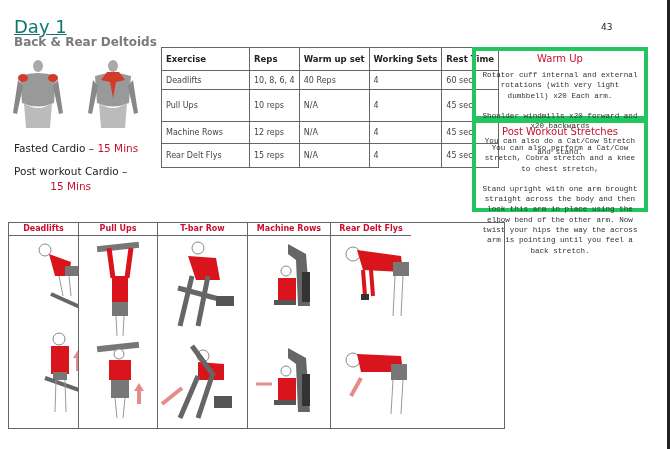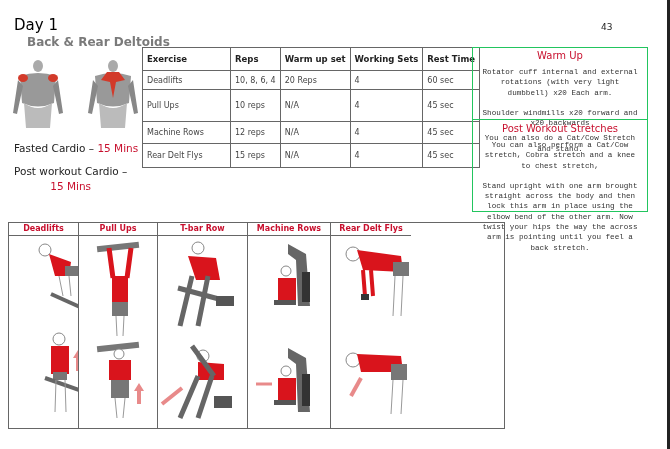--- a/index.html
+++ b/index.html
@@ -1,28 +1,28 @@
 <!DOCTYPE html>
 <html><head>
 <meta charset="utf-8">
 <style>
   html,body{margin:0;padding:0;}
   body{width:670px;height:449px;background:#fff;position:relative;overflow:hidden;font-family:"DejaVu Sans",sans-serif;color:#222;}
   .right-edge{position:absolute;left:667px;top:0;width:3px;height:449px;background:#222;}
-  .day-title{position:absolute;left:14px;top:16px;font-size:15px;color:#000000;}
-  .subtitle{position:absolute;left:14px;top:35px;font-size:12px;font-weight:bold;color:#7a7a7a;margin-left:13px;}
+  .day-title{position:absolute;left:14px;top:16px;font-size:18px;color:#0f766e;text-decoration:underline;}
+  .subtitle{position:absolute;left:14px;top:35px;font-size:12px;font-weight:bold;color:#7a7a7a;}
   .page-num{position:absolute;left:601px;top:22px;font-size:9px;color:#222;}
   .muscle{position:absolute;top:58px;width:56px;height:75px;}
   .cardio{position:absolute;left:14px;font-size:10.5px;color:#222;line-height:15px;}
   .red{color:#c8102e;text-align:center;}
-  table.ex{position:absolute;left:142px;top:47px;border-collapse:collapse;font-size:8px;}
+  table.ex{position:absolute;left:161px;top:47px;border-collapse:collapse;font-size:8px;}
   table.ex th,table.ex td{border:1px solid #666;padding:0 4px;text-align:left;white-space:nowrap;}
   table.ex th{font-weight:bold;font-size:8.5px;height:22px;}
   table.ex td{color:#444;}
-  .panel{position:absolute;left:472px;width:176px;border:1px solid #22c55e;text-align:center;font-size:7.6px;line-height:10.3px;color:#333;box-sizing:border-box;}
+  .panel{position:absolute;left:472px;width:176px;border:4px solid #22c55e;text-align:center;font-size:7.6px;line-height:10.3px;color:#333;box-sizing:border-box;}
   .panel h4{margin:0;font-weight:normal;color:#c8102e;font-size:10px;line-height:13px;}
   .panel p{margin:5px;font-family:Liberation Mono, monospace;}
   .grid{position:absolute;left:8px;top:222px;width:497px;height:207px;border:1px solid #666;box-sizing:border-box;display:flex;}
   .cell{border-right:1px solid #666;box-sizing:border-box;height:100%;display:flex;flex-direction:column;}
   .cell:last-child{border-right:none;}
   .cell .hd{height:12px;border-bottom:1px solid #666;text-align:center;font-size:8px;font-weight:bold;color:#c8102e;line-height:12px;}
   .cell .fig{flex:1;position:relative;}
   svg{display:block;}
 </style>
 </head>
@@ -65,21 +65,21 @@
       <th style="width:37px">Reps</th>
       <th style="width:53px">Warm up set</th>
       <th style="width:52px">Working Sets</th>
       <th style="width:42px">Rest Time</th>
     </tr>
   </thead>
   <tbody>
     <tr style="height:19px">
       <td>Deadlifts</td>
       <td>10, 8, 6, 4</td>
-      <td>20 Reps</td>
+      <td>40 Reps</td>
       <td>4</td>
       <td>60 sec</td>
     </tr>
     <tr style="height:32px">
       <td>Pull Ups</td>
       <td>10 reps</td>
       <td>N/A</td>
       <td>4</td>
       <td>45 sec</td>
     </tr>

